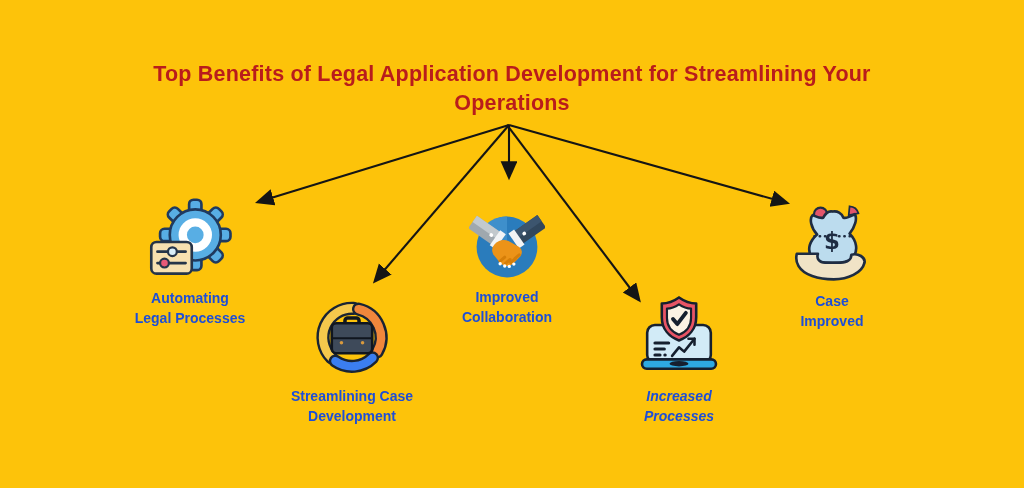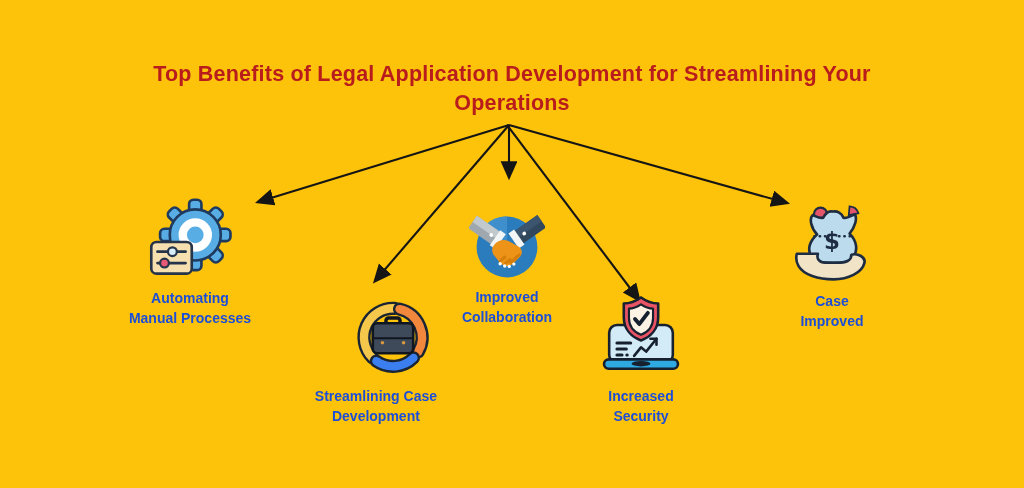--- a/index.html
+++ b/index.html
@@ -27,23 +27,23 @@
   .benefit .icon-wrap{display:block;}
   .benefit .label{
     margin-top:2px;
     text-align:center;
     font-size:14px;
     font-weight:bold;
     line-height:20px;
     color:#1d4ed8;
   }
   #b1{left:105px;top:198px;}
-  #b2{left:267px;top:296px;align-items:flex-end;}
+  #b2{left:267px;top:296px;}
   #b3{left:422px;top:209px;}
-  #b4{left:556px;top:294px;}
+  #b4{left:594px;top:294px;font-style:italic;}
   #b4 .label{margin-top:6px;}
   #b5{left:747px;top:201px;}
 </style>
 </head>
 <body>
 
 <div class="canvas" style="background: rgb(253, 195, 10);">
 
   <div class="title" style="color: #b91c1c;">Top Benefits of Legal Application Development for Streamlining Your Operations</div>
 
@@ -92,21 +92,21 @@
       <circle cx="56" cy="42" r="19" fill="#FFFFFF"></circle>
       <circle cx="56" cy="42" r="9.5" fill="#58AEE4"></circle>
       <rect x="6" y="50" width="46" height="36" rx="6" fill="#F7E0B0" stroke="#253449" stroke-width="3"></rect>
       <line x1="13" y1="61" x2="45" y2="61" stroke="#253449" stroke-width="3" stroke-linecap="round"></line>
       <circle cx="30" cy="61" r="5" fill="#D9EDF9" stroke="#253449" stroke-width="2.5"></circle>
       <line x1="13" y1="74" x2="45" y2="74" stroke="#253449" stroke-width="3" stroke-linecap="round"></line>
       <circle cx="21" cy="74" r="5" fill="#E85A78" stroke="#253449" stroke-width="2.5"></circle>
     </svg>
     <div class="label">
       <div>Automating</div>
-      <div>Manual Processes</div>
+      <div>Legal Processes</div>
     </div>
   </div>
 
   <div class="benefit" id="b2">
     <svg class="icon-wrap" width="88" height="88" viewBox="0 0 100 100">
       <g fill="none" stroke-linecap="round">
         <path d="M26.7,70.3 A33,33 0 0 1 51.7,14.0" stroke="#1A2433" stroke-width="15"></path>
         <path d="M26.7,70.3 A33,33 0 0 1 51.7,14.0" stroke="#F5C84C" stroke-width="9.5"></path>
         <path d="M57.4,14.9 A33,33 0 0 1 78.6,63.5" stroke="#1A2433" stroke-width="15"></path>
         <path d="M57.4,14.9 A33,33 0 0 1 78.6,63.5" stroke="#F0873C" stroke-width="9.5"></path>
@@ -173,21 +173,21 @@
       <polyline points="42,72 50,62 56,67 68,52" fill="none" stroke="#16202F" stroke-width="3" stroke-linecap="round" stroke-linejoin="round"></polyline>
       <polyline points="61,52 68,52 68,59" fill="none" stroke="#16202F" stroke-width="3" stroke-linecap="round" stroke-linejoin="round"></polyline>
       <rect x="7" y="76" width="86" height="11" rx="5.5" fill="#2EA9E1" stroke="#16202F" stroke-width="3"></rect>
       <ellipse cx="50" cy="81" rx="11" ry="3.2" fill="#16202F"></ellipse>
       <path d="M50,4 C57,9 64,11 70,11 L70,27 C70,41 61,50 50,54 C39,50 30,41 30,27 L30,11 C36,11 43,9 50,4 Z" fill="#E85465" stroke="#16202F" stroke-width="3" stroke-linejoin="round"></path>
       <path d="M50,12 C55,15.5 60,17 64,17 L64,28 C64,38 57.5,44.5 50,47.5 C42.5,44.5 36,38 36,28 L36,17 C40,17 45,15.5 50,12 Z" fill="#FCF3E4" stroke="#16202F" stroke-width="2.5" stroke-linejoin="round"></path>
       <polyline points="43,29 48,35 58,22" fill="none" stroke="#16202F" stroke-width="4.5" stroke-linecap="round" stroke-linejoin="round"></polyline>
     </svg>
     <div class="label">
       <div>Increased</div>
-      <div>Security</div>
+      <div>Processes</div>
     </div>
   </div>
 
   <div class="benefit" id="b5">
     <svg class="icon-wrap" width="88" height="88" viewBox="0 0 100 100">
       <circle cx="37" cy="15" r="7.5" fill="#E2556B" stroke="#1E2C42" stroke-width="2.5"></circle>
       <path d="M70,6 A11,11 0 0 1 80,14 L69,16 Z" fill="#E2556B" stroke="#1E2C42" stroke-width="2"></path>
       <path d="M33,38 C26,30 24,20 28,16 C33,18 36,20 40,19 C43,13 47,11 51,12 C56,11 61,14 63,19 C67,20 72,17 76,15 C79,20 76,30 70,37 C78,45 80,56 74,64 C66,73 34,73 27,64 C21,55 25,45 33,38 Z" fill="#BCDCEE" stroke="#1E2C42" stroke-width="3" stroke-linejoin="round"></path>
       <g stroke="#1E2C42" stroke-width="2.8" stroke-linecap="round" stroke-dasharray="0.5 5.5">
         <line x1="30" y1="40" x2="43" y2="40"></line>

